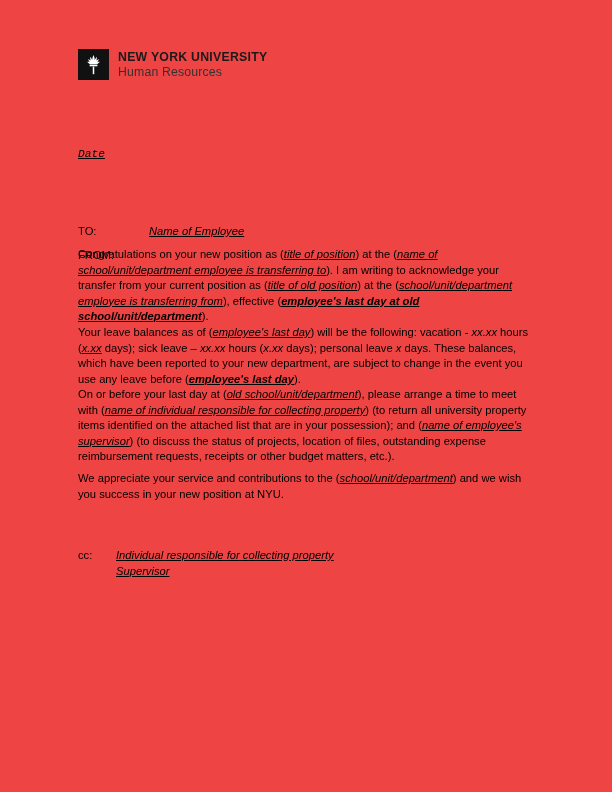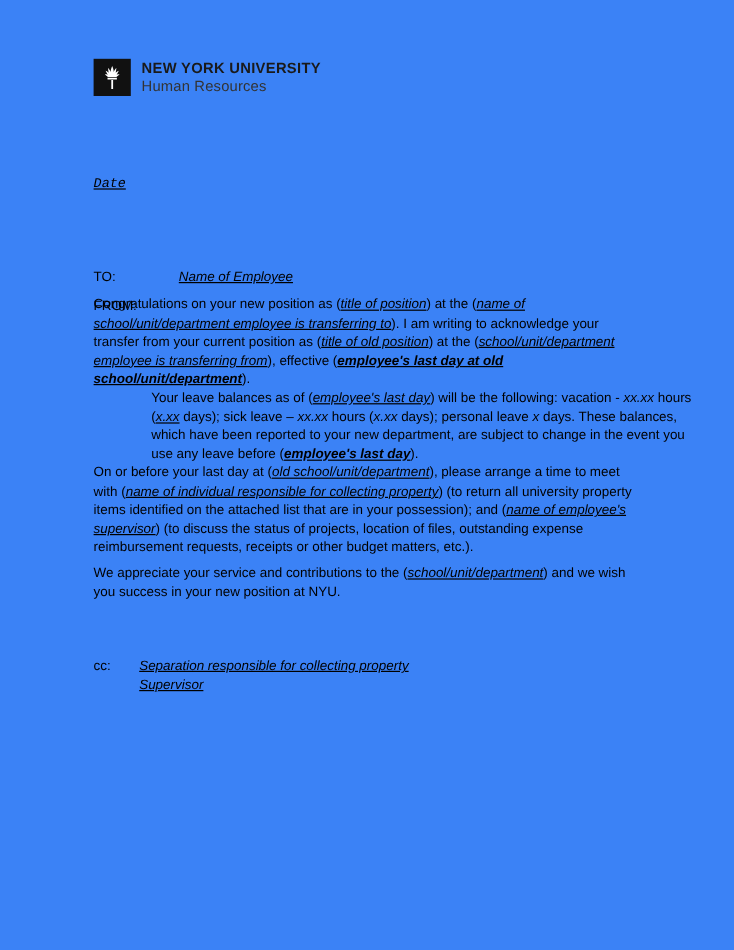--- a/index.html
+++ b/index.html
@@ -13,21 +13,21 @@
     position: relative;
     font-family: "Liberation Sans", sans-serif;
     color: #000000;
     overflow: hidden;
   }
   .page {
     position: absolute;
     left: 0; top: 0;
     width: 612px;
     height: 792px;
-    background: #3b82f6;
+    background: #ef4444;
   }
 
   
   .letterhead {
     position: absolute;
     left: 78px;
     top: 49px;
     display: flex;
     align-items: center;
     gap: 9px;
@@ -115,21 +115,21 @@
 
   .para {
     position: absolute;
     left: 78px;
     width: 459px;
     font-size: 11.2px;
     line-height: 15.6px;
     text-align: left;
   }
   .p1 { top: 247px; }
-  .p2 { top: 325px; margin-left: 48px; }
+  .p2 { top: 325px; }
   .p3 { top: 387px; }
   .p4 { top: 471px; }
 
   .attachment {
     position: absolute;
     left: 78px;
     top: 524px;
     font-size: 11.2px;
     white-space: nowrap;
   }
@@ -192,18 +192,18 @@
   <div class="para p2"><span>Your leave balances as of (</span><span class="ph">employee's last day</span><span>) will be the following: vacation - </span><span class="it">xx.xx</span><span> hours (</span><span class="it-u">x.xx</span><span> days); sick leave – </span><span class="it">xx.xx</span><span> hours (</span><span class="it">x.xx</span><span> days); personal leave </span><span class="it">x</span><span> days. These balances, which have been reported to your new department, are subject to change in the event you use any leave before (</span><span class="ph-b">employee's last day</span><span>).</span></div>
 
   <div class="para p3"><span>On or before your last day at (</span><span class="ph">old school/unit/department</span><span>), please arrange a time to meet with (</span><span class="ph">name of individual responsible for collecting property</span><span>) (to return all university property items identified on the attached list that are in your possession); and (</span><span class="ph">name of employee's supervisor</span><span>) (to discuss the status of projects, location of files, outstanding expense reimbursement requests, receipts or other budget matters, etc.).</span></div>
 
   <div class="para p4"><span>We appreciate your service and contributions to the (</span><span class="ph">school/unit/department</span><span>) and we wish you success in your new position at NYU.</span></div>
 
 
   <div class="cc-block">
     <span class="cc-label">cc:</span>
     <span class="cc-values">
-      <span class="ph">Separation responsible for collecting property</span>
+      <span class="ph">Individual responsible for collecting property</span>
       <span class="ph">Supervisor</span>
     </span>
   </div>
 
 </div>
 
 </body></html>

